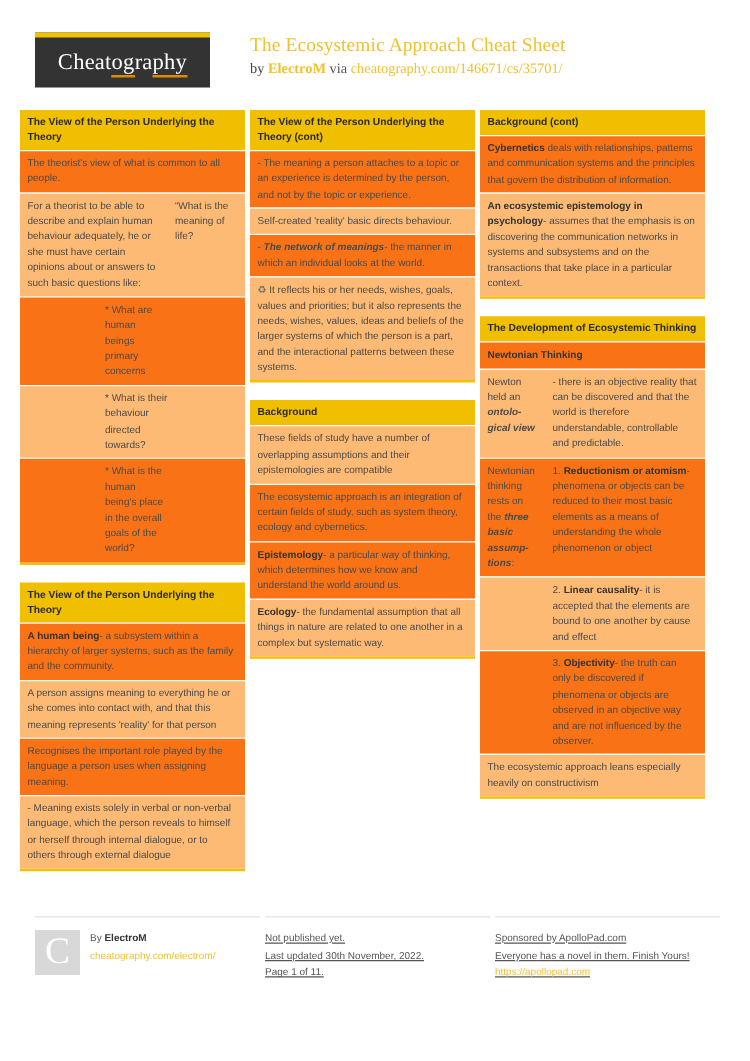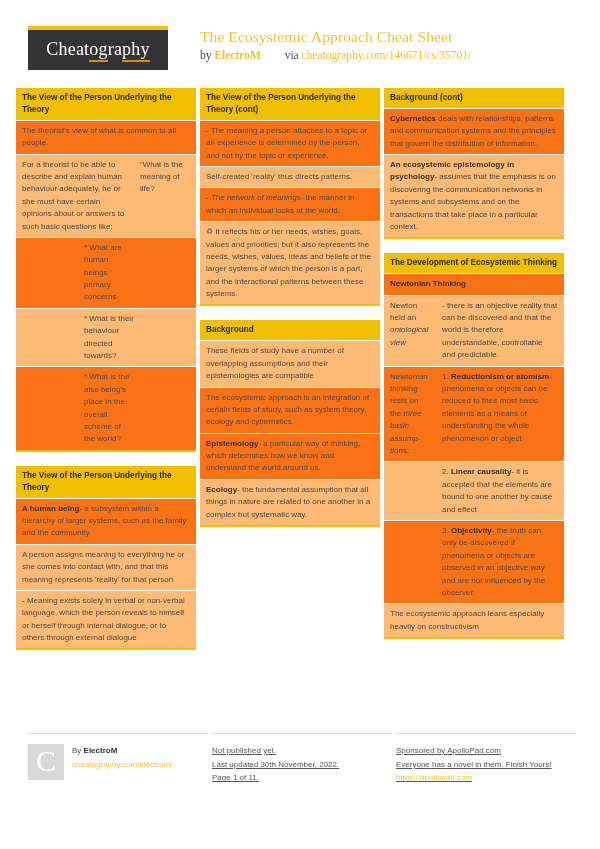--- a/index.html
+++ b/index.html
@@ -61,21 +61,21 @@
     margin: 0 0 2px 0;
     letter-spacing: .1px;
   }
   .byline {
     font-family: "Liberation Serif", serif;
     font-size: 11.5px;
     color: #444;
     line-height: 1.25;
   }
   .byline .name { color: #f3c12b; font-weight: bold; }
-  .byline .via { color: #555; margin-left: 21px; }
+  .byline .via { color: #555; }
   .byline .link { color: #f3c12b; }
 
   
   .columns {
     position: absolute;
     top: 88px;
     left: 16px;
     width: 548px;
     display: flex;
     gap: 4px;
@@ -109,21 +109,21 @@
   .row.plain { background: #fdba74; }
   .cell {
     padding: 4px 6px 4px 6px;
     flex: 1 1 auto;
   }
   .cell.narrow { flex: 0 0 62px; }
   .cell.narrow-sm { flex: 0 0 52px; }
   .cell.spacer { flex: 0 0 62px; }
   .cell.spacer-sm { flex: 0 0 52px; }
   b, strong { color: #333; font-weight: bold; }
-  i, em { font-style: italic; }
+  i, em { font-style: italic; font-weight: bold; }
   .glyph { font-size: 8px; color: #6a6a6a; }
 
   
   .footer {
     position: absolute;
     top: 733px;
     left: 28px;
     width: 548px;
     display: flex;
     gap: 4px;
@@ -183,44 +183,47 @@
           <div class="row alt">
             <div class="cell spacer"></div>
             <div class="cell narrow">* What are human beings primary concerns</div>
           </div>
           <div class="row plain">
             <div class="cell spacer"></div>
             <div class="cell narrow">* What is their behaviour directed towards?</div>
           </div>
           <div class="row alt">
             <div class="cell spacer"></div>
-            <div class="cell narrow">* What is the also being's place in the overall scheme of the world?</div>
+            <div class="cell narrow">* What is the human being's place in the overall goals of the world?</div>
           </div>
         </div>
         <div class="block">
           <div class="block-title">The View of the Person Underlying the Theory</div>
           <div class="row alt">
             <div class="cell"><b>A human being</b>- a subsystem within a hierarchy of larger systems, such as the family and the community.</div>
           </div>
           <div class="row plain">
             <div class="cell">A person assigns meaning to everything he or she comes into contact with, and that this meaning represents 'reality' for that person</div>
           </div>
+          <div class="row alt">
+            <div class="cell">Recognises the important role played by the language a person uses when assigning meaning.</div>
+          </div>
           <div class="row plain">
             <div class="cell">- Meaning exists solely in verbal or non-verbal language, which the person reveals to himself or herself through internal dialogue, or to others through external dialogue</div>
           </div>
         </div>
       </div>
       <div class="col col-2">
         <div class="block">
           <div class="block-title">The View of the Person Underlying the Theory (cont)</div>
           <div class="row alt">
             <div class="cell">- The meaning a person attaches to a topic or an experience is determined by the person, and not by the topic or experience.</div>
           </div>
           <div class="row plain">
-            <div class="cell">Self-created 'reality' thus directs patterns.</div>
+            <div class="cell">Self-created 'reality' basic directs behaviour.</div>
           </div>
           <div class="row alt">
             <div class="cell">- <i>The network of meanings</i>- the manner in which an individual looks at the world.</div>
           </div>
           <div class="row plain">
             <div class="cell"><span class="glyph">♻</span> It reflects his or her needs, wishes, goals, values and priorities; but it also represents the needs, wishes, values, ideas and beliefs of the larger systems of which the person is a part, and the interactional patterns between these systems.</div>
           </div>
         </div>
         <div class="block">
           <div class="block-title">Background</div>

